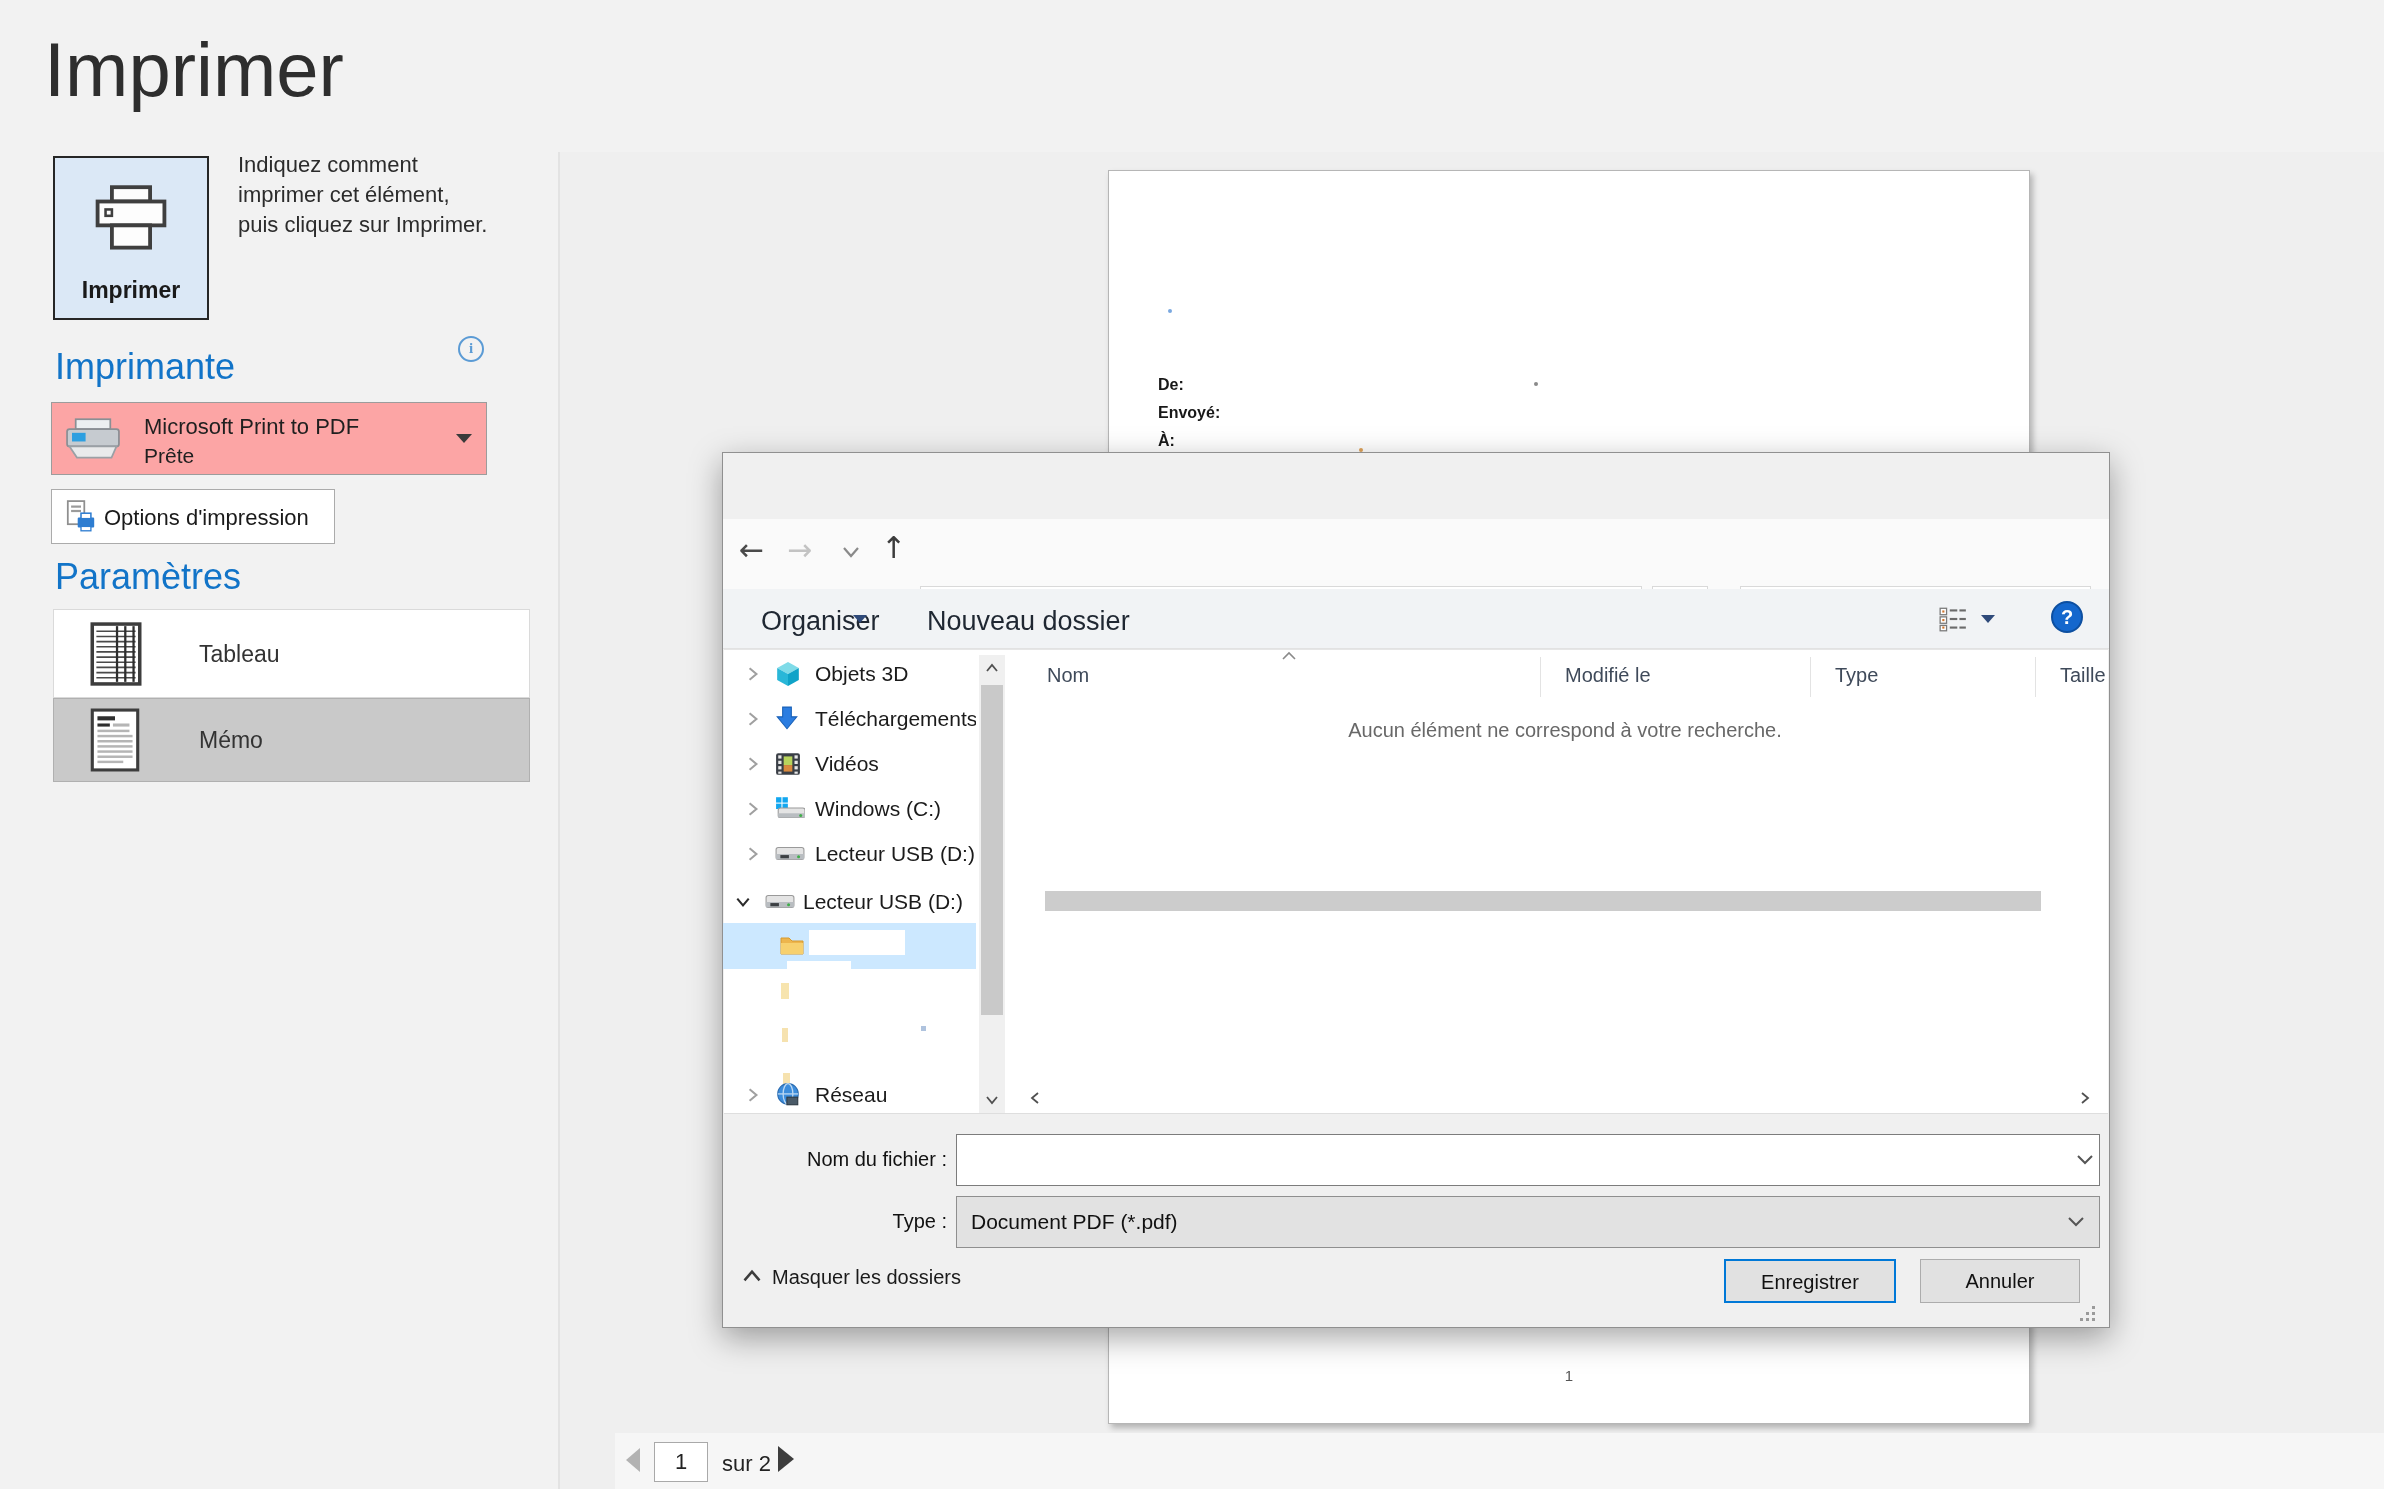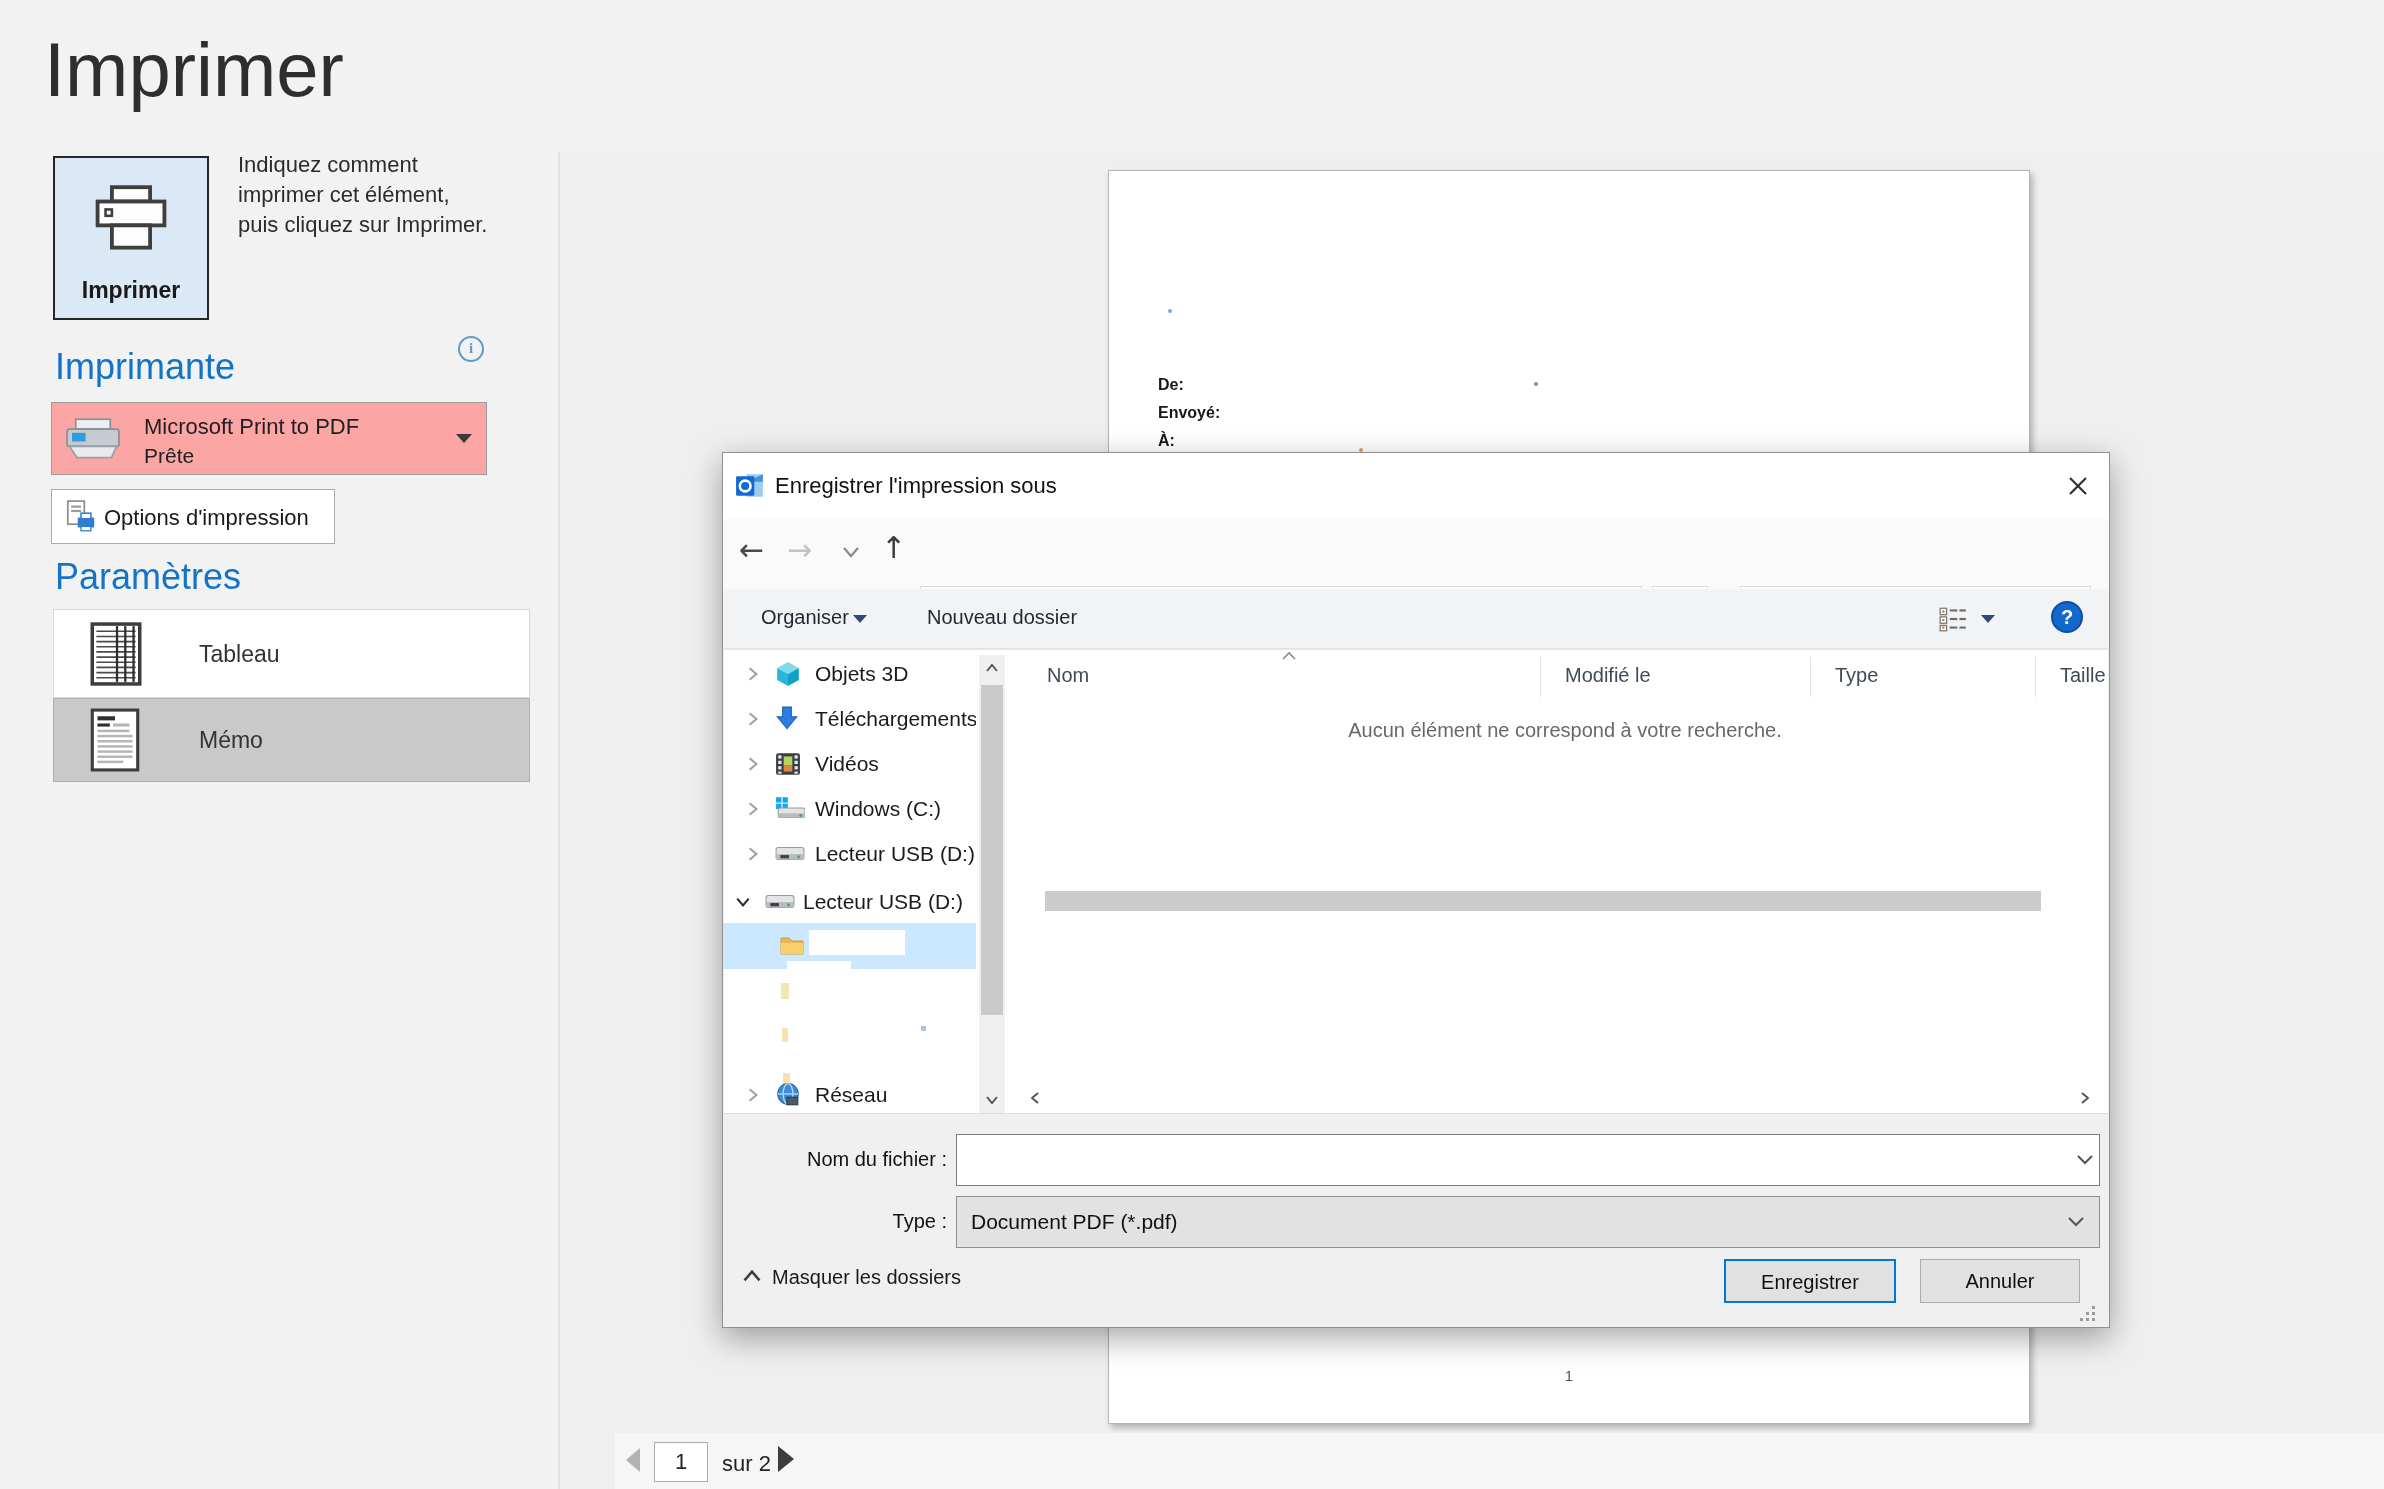--- a/index.html
+++ b/index.html
@@ -70,21 +70,21 @@
   .nav-glyph{position:absolute;font-family:"DejaVu Sans",sans-serif;font-size:30px;line-height:30px;cursor:pointer;}
   .addressbar{position:absolute;left:197px;top:67px;width:722px;height:56px;background:#fff;border:1px solid #d9d9d9;}
   .addressbar .crumb-text{position:absolute;left:70px;top:14px;font-size:20px;color:#1a1a1a;white-space:nowrap;}
   .refresh-box{position:absolute;left:929px;top:67px;width:56px;height:56px;background:#fff;border:1px solid #d9d9d9;text-align:center;cursor:pointer;}
   .refresh-box span{font-family:"DejaVu Sans",sans-serif;font-size:27px;line-height:54px;color:#3c3c3c;}
   .searchbox{position:absolute;left:1017px;top:67px;width:351px;height:56px;background:#fff;border:1px solid #d9d9d9;}
   .searchbox input{position:absolute;left:48px;top:10px;width:290px;height:34px;border:none;outline:none;font-size:19px;color:#555;background:transparent;font-family:"Liberation Sans",sans-serif;}
   .searchbox input::placeholder{color:#6e6e6e;opacity:1;}
 
   .toolbar{position:absolute;left:0;top:136px;width:100%;height:60px;background:#f1f3f5;border-bottom:1px solid #e2e2e2;}
-  .tb-item{position:absolute;top:17px;font-size:20px;color:#1f2732;cursor:pointer;white-space:nowrap;}
+  .tb-item{position:absolute;top:17px;font-size:27px;color:#1f2732;cursor:pointer;white-space:nowrap;}
   .tb-caret{position:absolute;width:0;height:0;border-left:7px solid transparent;border-right:7px solid transparent;border-top:8px solid #2f4a7a;}
   .help-circle{position:absolute;left:1328px;top:12px;width:32px;height:32px;border-radius:50%;background:#1467cd;border:2px solid #0d4fa0;color:#fff;font-size:20px;font-weight:bold;text-align:center;line-height:29px;cursor:pointer;}
 
   .dlg-content{position:absolute;left:1px;top:196px;width:1384px;height:464px;background:#fff;border-top:1px solid #e6e6e6;}
 
   .tree-row{position:absolute;left:0;width:253px;height:45px;cursor:pointer;overflow:hidden;}
   .tree-label{position:absolute;left:92px;top:50%;transform:translateY(-50%);font-size:21px;color:#1b1b1b;white-space:nowrap;}
   .tree-ico{position:absolute;left:52px;top:50%;transform:translateY(-50%);}
   .tree-chev{position:absolute;left:24px;top:50%;transform:translateY(-50%);}
   .tree-row.expanded .tree-chev{left:12px;}
@@ -228,35 +228,20 @@
 </div>
 
 <div class="abs nav-strip"></div>
 <div class="abs pg-prev"></div>
 <input class="abs pg-input" value="1" style="">
 <div class="abs pg-of">sur 2</div>
 <div class="abs pg-next"></div>
 
 <div class="abs dlg">
 
-  <div class="titlebar">
-    <svg class="ol-icon" width="30" height="30" viewBox="0 0 28 28">
-      <rect x="11" y="3" width="15" height="21" fill="#9ecbf0"></rect>
-      <path d="M11 10 L26 3 L26 10 Z" fill="#3f92e0"></path>
-      <rect x="1" y="5" width="17" height="18" rx="1" fill="#1269d3"></rect>
-      <circle cx="9.5" cy="14" r="5" fill="none" stroke="#fff" stroke-width="2.4"></circle>
-    </svg>
-    <div class="dlg-title">Enregistrer l'impression sous</div>
-    <div class="close-btn">
-      <svg width="24" height="24" viewBox="0 0 24 24">
-        <line x1="4" y1="4" x2="20" y2="20" stroke="#2f2f2f" stroke-width="2.2"></line>
-        <line x1="20" y1="4" x2="4" y2="20" stroke="#2f2f2f" stroke-width="2.2"></line>
-      </svg>
-    </div>
-  </div>
 
   <div class="navrow">
     <div class="nav-glyph" style="left:16px;top:16px;color:#4a4a4a;">←</div>
     <div class="nav-glyph" style="left:64px;top:16px;color:#c3c3c3;">→</div>
     <svg style="position:absolute;left:118px;top:26px;" width="20" height="14" viewBox="0 0 20 14">
       <polyline points="3,3 10,11 17,3" fill="none" stroke="#8a8a8a" stroke-width="2.2"></polyline>
     </svg>
     <div class="nav-glyph" style="left:158px;top:14px;color:#3c3c3c;">↑</div>
 
     <div class="addressbar">

